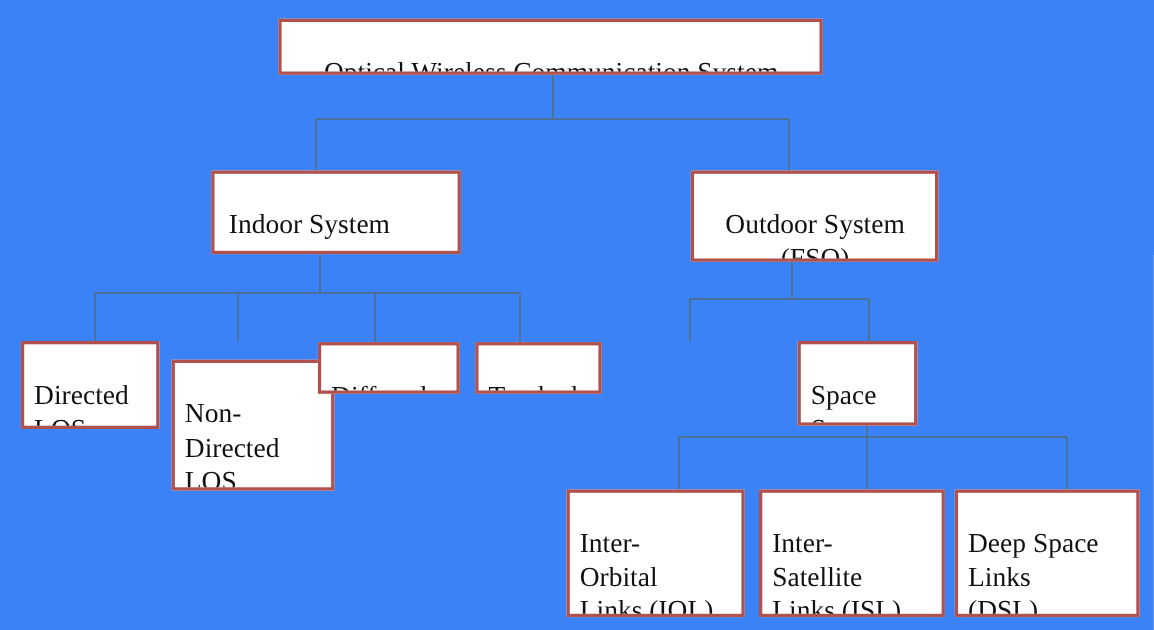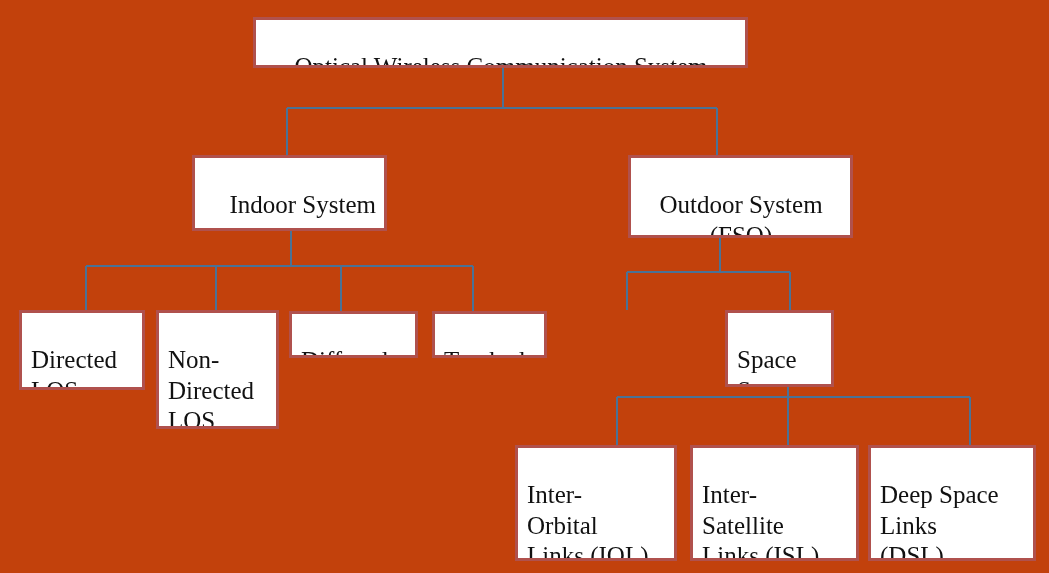--- a/index.html
+++ b/index.html
@@ -9,21 +9,21 @@
     background: #ffffff;
   }
   body {
     font-family: "Liberation Serif", "DejaVu Serif", serif;
     color: #000000;
   }
   #diagram {
     position: relative;
     width: 1049px;
     height: 573px;
-    background: #c2410c;
+    background: #3b82f6;
     overflow: hidden;
   }
   #connector-layer {
     position: absolute;
     left: 0;
     top: 0;
     width: 1049px;
     height: 573px;
     pointer-events: none;
   }
@@ -79,35 +79,35 @@
       <path d="M 617 397 L 617 445"></path>
       <path d="M 788 397 L 788 445"></path>
       <path d="M 970 397 L 970 445"></path>
     </g>
   </svg>
 
   <div class="node center" style="left:253px; top:17px; width:495px; height:51px;">
     <span class="txt">Optical Wireless Communication System</span>
   </div>
 
-  <div class="node left" style="left:192px; top:155px; width:195px; height:76px; padding-left:13px;text-align:right;">
+  <div class="node left" style="left:192px; top:155px; width:227px; height:76px; padding-left:13px;">
     <span class="txt">Indoor System</span>
   </div>
 
   <div class="node center" style="left:628px; top:155px; width:225px; height:83px;">
     <span class="txt">Outdoor System
 (FSO)</span>
   </div>
 
   <div class="node left" style="left:19px; top:310px; width:126px; height:80px;">
     <span class="txt">Directed
 LOS</span>
   </div>
 
-  <div class="node left" style="left:156px; top:310px; width:123px; height:119px;">
+  <div class="node left" style="left:156px; top:327px; width:148px; height:119px;">
     <span class="txt">Non-
 Directed
 LOS</span>
   </div>
 
   <div class="node left" style="left:289px; top:311px; width:129px; height:47px;">
     <span class="txt">Diffused</span>
   </div>
 
   <div class="node left" style="left:432px; top:311px; width:115px; height:47px;">

